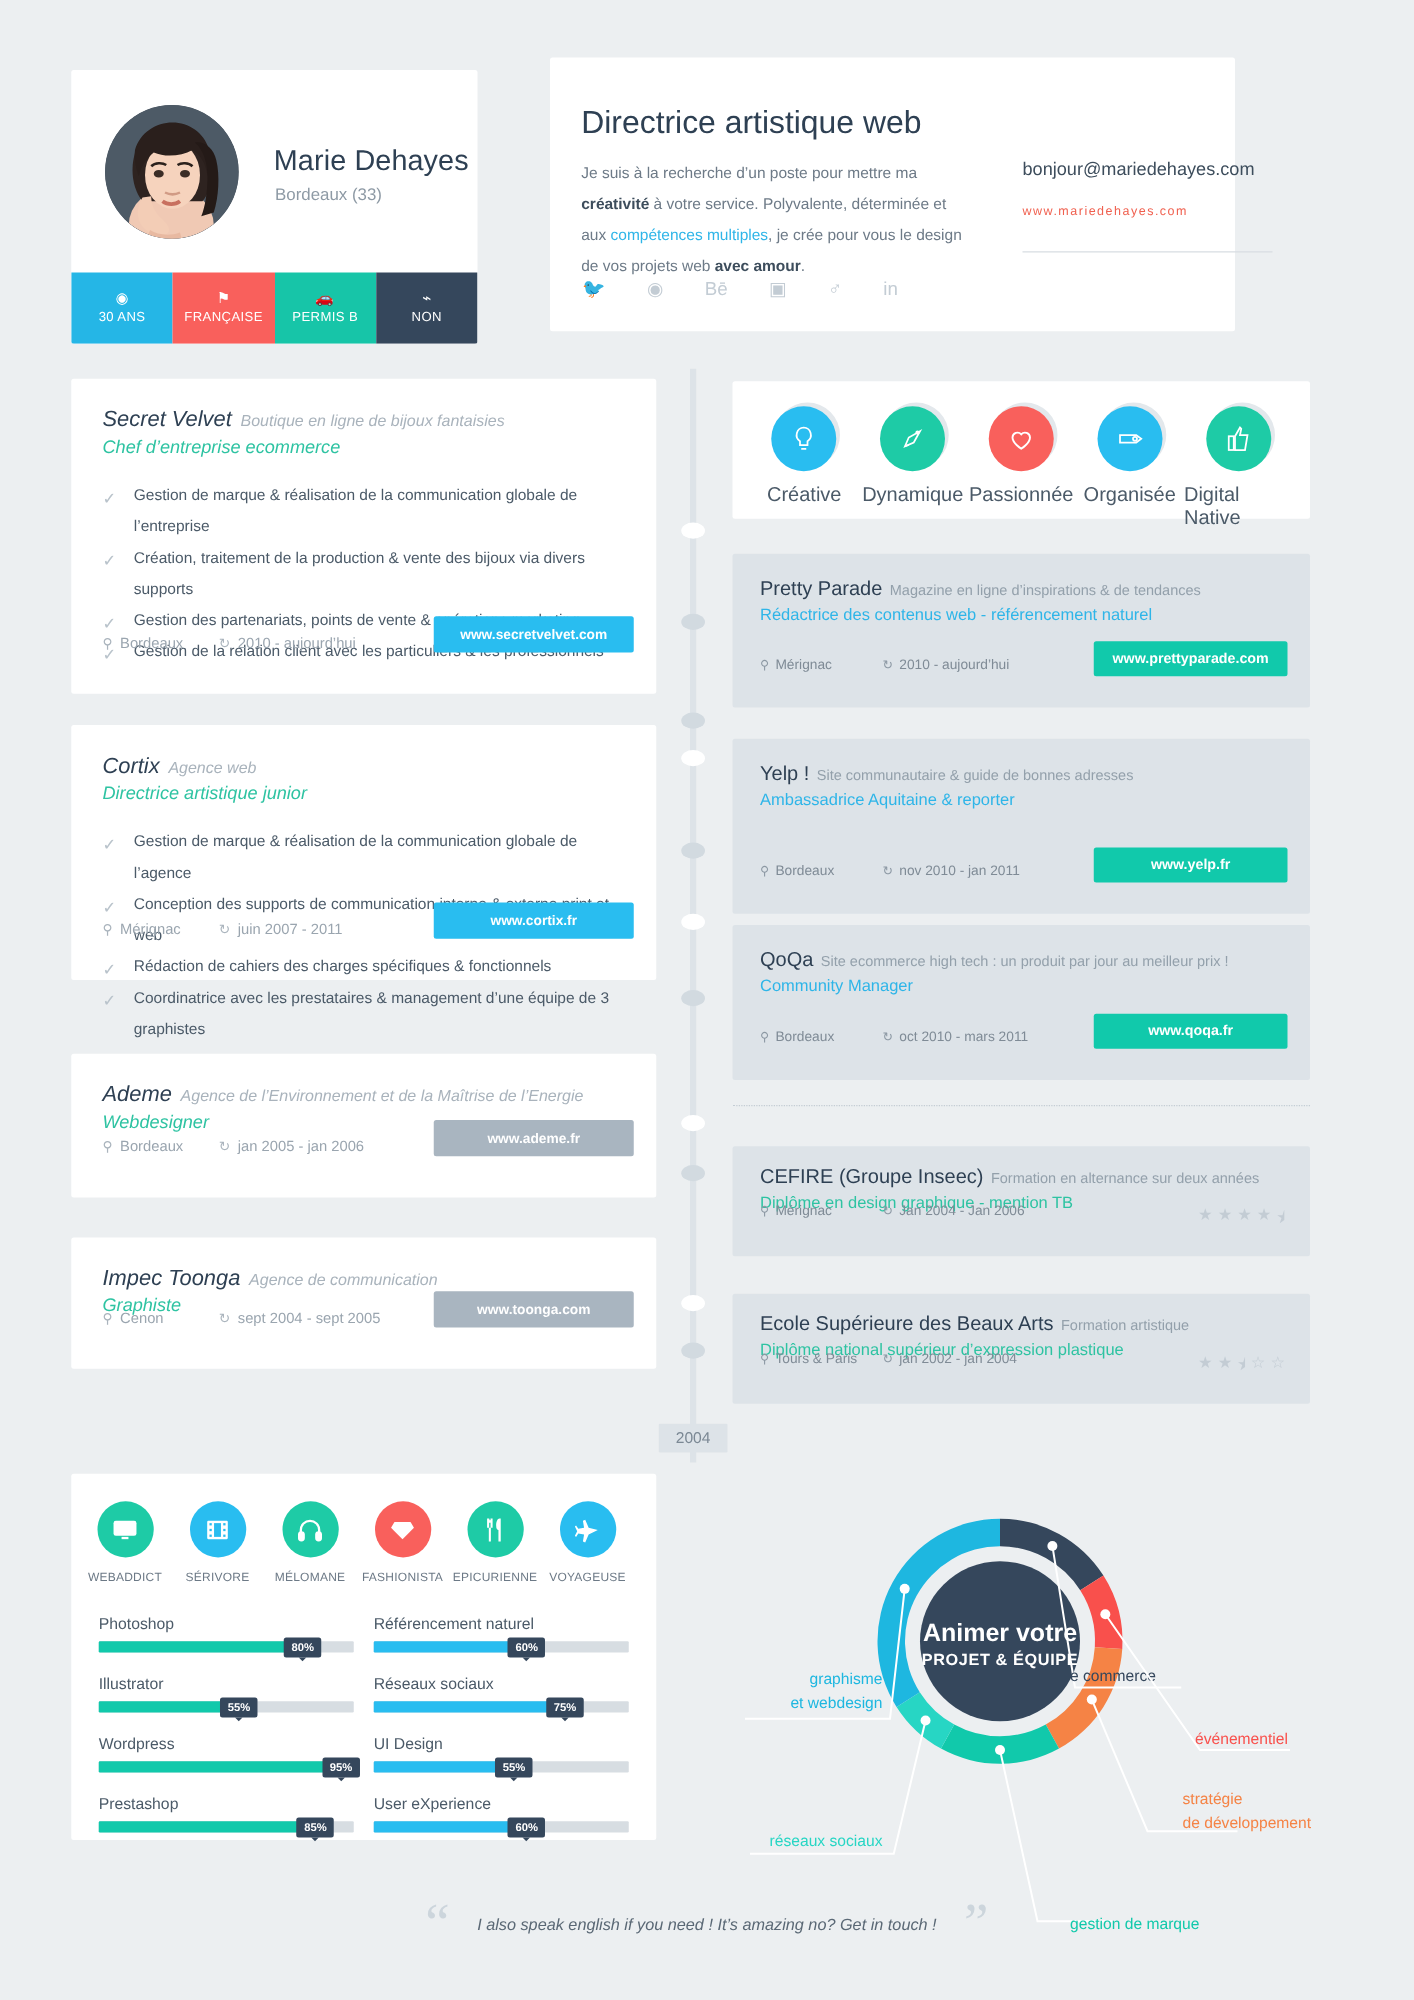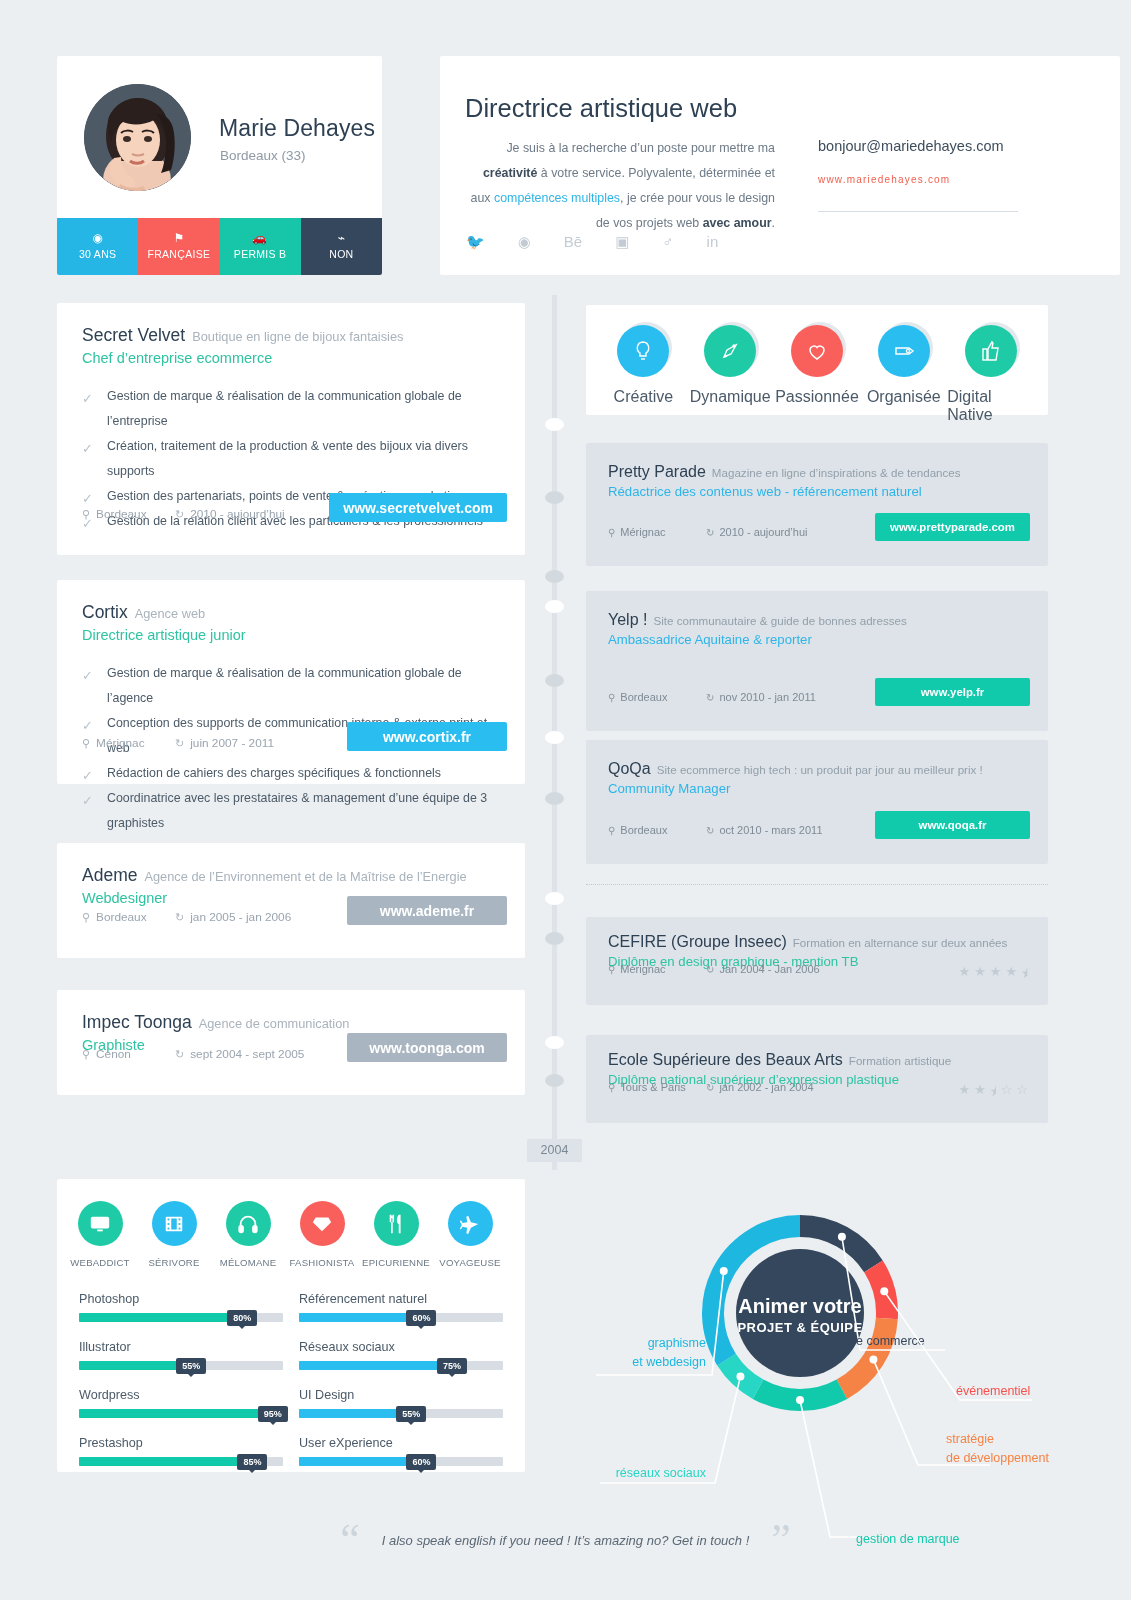--- a/index.html
+++ b/index.html
@@ -25,22 +25,22 @@
               font-weight: 400; letter-spacing: .1px; }
   .hdr-city { position: absolute; left: 163px; top: 92px; font-size: 13.5px; color: #8e9aa5; }
   .badges { position: absolute; left: 0; bottom: 0; width: 100%; height: 57px; display: flex; }
   .badge { flex: 1; display: flex; flex-direction: column; align-items: center;
            justify-content: center; color: #fff; gap: 4px; }
   .badge .bi { font-size: 12px; line-height: 11px; }
   .badge .bl { font-size: 10.5px; letter-spacing: .3px; }
   .b1 { background: #25b6e6; } .b2 { background: #f9605c; }
   .b3 { background: #17c5a8; } .b4 { background: #35475c; }
 
-  .hdr-right { position: absolute; left: 440px; top: 56px; width: 680px; height: 219px;
-               background: #fff; border-radius: 2px; text-align: right; }
+  .hdr-right { position: absolute; left: 440px; top: 46px; width: 548px; height: 219px;
+               background: #fff; border-radius: 2px; }
   .title-job { position: absolute; left: 25px; top: 38px; font-size: 25.5px; color: #2e4053; font-weight: 400; }
   .intro { position: absolute; left: 25px; top: 80px; width: 310px; font-size: 12.4px;
            line-height: 25px; color: #6d7a87; }
   .intro b { color: #3d4d5c; font-weight: bold; }
   .intro .lnk { color: #2eb5e8; }
   .social { position: absolute; left: 26px; top: 178px; width: 310px; display: flex; gap: 33px;
             color: #c3ccd4; align-items: center; }
   .social span { font-size: 15px; line-height: 15px; }
   .contact-mail { position: absolute; left: 378px; top: 82px; font-size: 14.5px; color: #3d4d5c; }
   .contact-web { position: absolute; left: 378px; top: 118px; font-size: 10px; color: #f0604f;
@@ -51,35 +51,35 @@
   .tl-line { position: absolute; left: 552px; top: 295px; width: 5px; height: 875px; background: #dde3e8; }
   .tl-dot { position: absolute; left: 545px; width: 19px; height: 13px; border-radius: 50%;
             background: #fff; }
   .tl-dot.grey { background: #d2dae0; }
   .tl-year { position: absolute; left: 527px; top: 1139px; width: 55px; height: 23px;
              background: #dde3e8; color: #7b8894; font-size: 12.5px; text-align: center;
              line-height: 23px; border-radius: 1px; }
 
   
   .jcard { position: absolute; left: 57px; width: 468px; background: #fff; border-radius: 2px; }
-  .j-head { position: relative; padding: 22px 34px 0 25px; }
+  .j-head { position: relative; padding: 22px 34px 0 25px; font-style: italic; }
   .j-org { font-size: 17.5px; color: #2e4053; font-weight: 400; }
   .j-sub { font-size: 12.8px; color: #a9b3bc; margin-left: 7px; }
   .j-role { font-size: 14.5px; color: #2ec3a2; margin-top: 4px; }
   .j-list { margin: 18px 0 0 0; padding: 0 25px; list-style: none; }
   .j-list li { position: relative; padding-left: 25px; font-size: 12.4px; color: #4b5a68;
                line-height: 25px; }
   .j-check { position: absolute; left: 0; top: 2px; color: #b9c3cb; font-size: 13px; }
   .j-foot { position: relative; height: 54px; margin-top: 8px; }
   .j-meta { position: absolute; top: 14px; font-size: 11.8px; color: #9aa5af; }
   .j-meta .mi { color: #aab4bd; margin-right: 6px; font-size: 11px; }
   .j-loc { left: 25px; }
   .j-date { left: 118px; }
   .j-btn { position: absolute; right: 18px; top: 0; height: 29px; min-width: 160px;
-           border-radius: 2px; color: #fff; font-size: 14px; font-weight: bold;
+           border-radius: 2px; color: #fff; font-size: 11px; font-weight: bold;
            display: flex; align-items: center; justify-content: center; padding: 0 14px; }
   .btn-blue { background: #29bdf0; } .btn-grey { background: #a9b5c0; }
 
   
   .qual { position: absolute; left: 586px; top: 305px; width: 462px; height: 110px;
           background: #fff; border-radius: 2px; display: flex; align-items: flex-start;
           padding: 20px 14px 0 14px; }
   .qual-item { flex: 1; display: flex; flex-direction: column; align-items: center; }
   .qbubble { width: 52px; height: 52px; border-radius: 50%; display: flex; align-items: center;
              justify-content: center; color: #fff; box-shadow: 3px -3px 0 0 #e3e8ec; }

